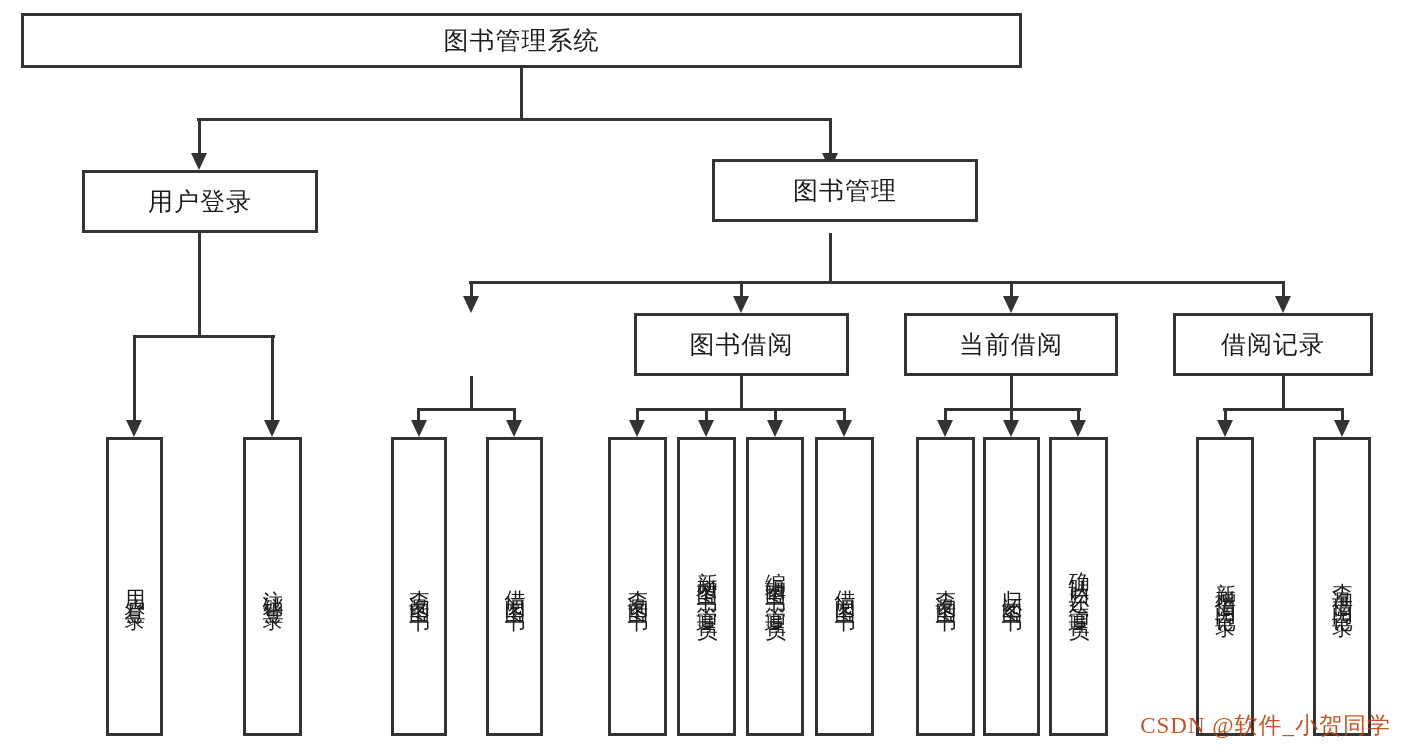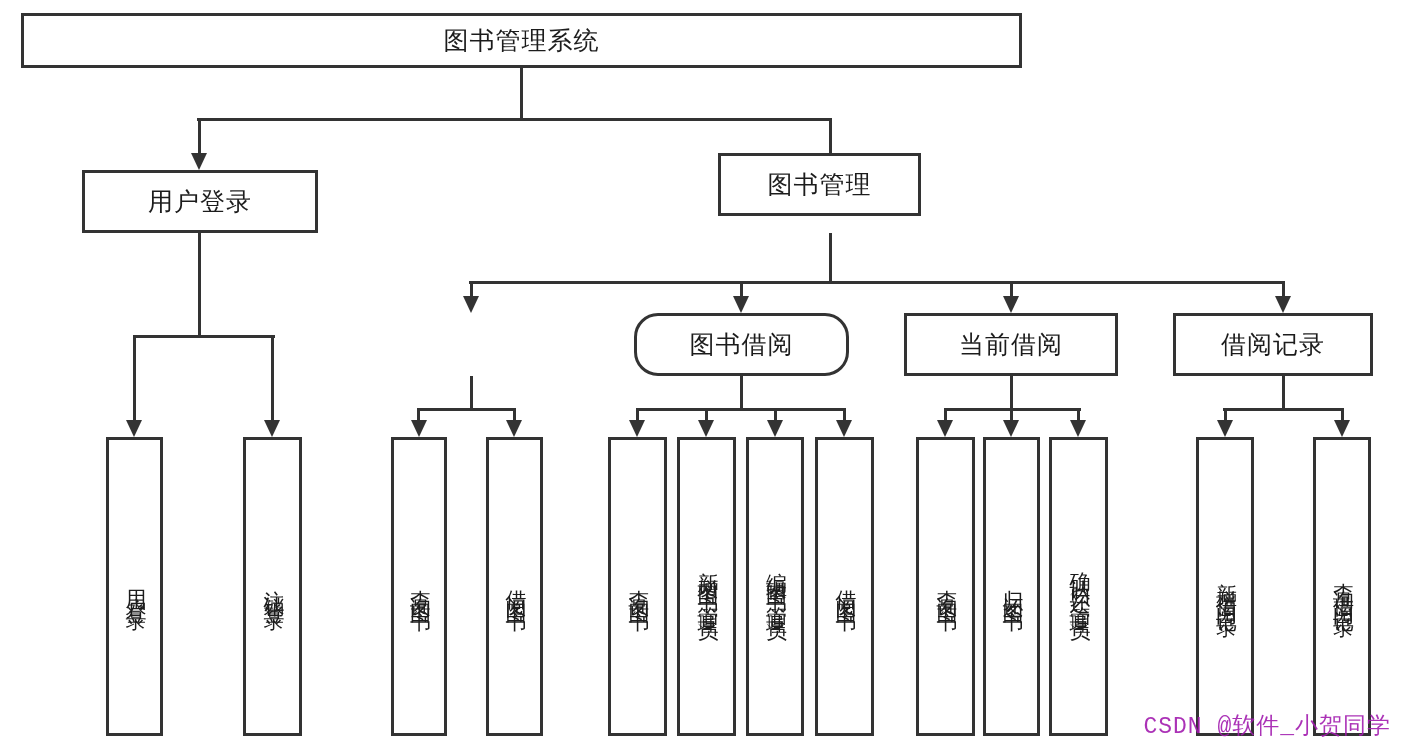--- a/index.html
+++ b/index.html
@@ -1,20 +1,20 @@
 <!DOCTYPE html>
 <html><head>
 <meta charset="utf-8">
 <style>
   html,body{margin:0;padding:0;background:#ffffff;}
   #canvas{
     position:relative;
     width:1405px;height:747px;
     background:#ffffff;
-    font-family:Liberation Mono, monospace;
+    font-family:Liberation Serif, serif;
     overflow:hidden;
   }
   .box{
     position:absolute;
     background:#ffffff;
     border:3px solid #333333;
     box-sizing:border-box;
     display:flex;align-items:center;justify-content:center;
     color:#1c1c1c;
     font-size:25px;
@@ -60,21 +60,21 @@
   <div class="vl" style="left:520px;top:68px;height:53px;"></div>
   <div class="hl" style="left:197px;top:118px;width:635px;"></div>
   <div class="vl" style="left:198px;top:118px;height:38px;"></div>
   <div class="arr" style="left:191px;top:153px;"></div>
   <div class="vl" style="left:829px;top:118px;height:38px;"></div>
   <div class="arr" style="left:822px;top:153px;"></div>
 
   <div class="box" style="left:82px;top:170px;width:236px;height:63px;">
     <span>用户登录</span>
   </div>
-  <div class="box" style="left:712px;top:153px;width:203px;height:63px;margin-left:6px;">
+  <div class="box" style="left:712px;top:159px;width:266px;height:63px;">
     <span>图书管理</span>
   </div>
 
   <div class="vl" style="left:198px;top:233px;height:105px;"></div>
   <div class="hl" style="left:133px;top:335px;width:142px;"></div>
   <div class="vl" style="left:133px;top:335px;height:88px;"></div>
   <div class="arr" style="left:126px;top:420px;"></div>
   <div class="vl" style="left:271px;top:335px;height:88px;"></div>
   <div class="arr" style="left:264px;top:420px;"></div>
 
@@ -82,21 +82,21 @@
   <div class="hl" style="left:469px;top:281px;width:816px;"></div>
   <div class="vl" style="left:470px;top:281px;height:18px;"></div>
   <div class="arr" style="left:463px;top:296px;"></div>
   <div class="vl" style="left:740px;top:281px;height:18px;"></div>
   <div class="arr" style="left:733px;top:296px;"></div>
   <div class="vl" style="left:1010px;top:281px;height:18px;"></div>
   <div class="arr" style="left:1003px;top:296px;"></div>
   <div class="vl" style="left:1282px;top:281px;height:18px;"></div>
   <div class="arr" style="left:1275px;top:296px;"></div>
 
-  <div class="box" style="left:634px;top:313px;width:215px;height:63px;border-radius:24px;">
+  <div class="box" style="left:634px;top:313px;width:215px;height:63px;">
     <span>图书借阅</span>
   </div>
   <div class="box" style="left:904px;top:313px;width:214px;height:63px;">
     <span>当前借阅</span>
   </div>
   <div class="box" style="left:1173px;top:313px;width:200px;height:63px;">
     <span>借阅记录</span>
   </div>
 
   <div class="vl" style="left:470px;top:376px;height:35px;"></div>
@@ -172,15 +172,15 @@
     <span class="vtext">确认归还（管理员）</span>
   </div>
 
   <div class="box vbox" style="left:1196px;top:437px;width:58px;height:299px;">
     <span class="vtext">新增借阅记录</span>
   </div>
   <div class="box vbox" style="left:1313px;top:437px;width:58px;height:299px;">
     <span class="vtext">查询借阅记录</span>
   </div>
 
-  <div class="watermark" style="color: #a21caf;">CSDN @软件_小贺同学</div>
+  <div class="watermark" style="color: #c2410c;">CSDN @软件_小贺同学</div>
 
 </div>
 
 </body></html>

